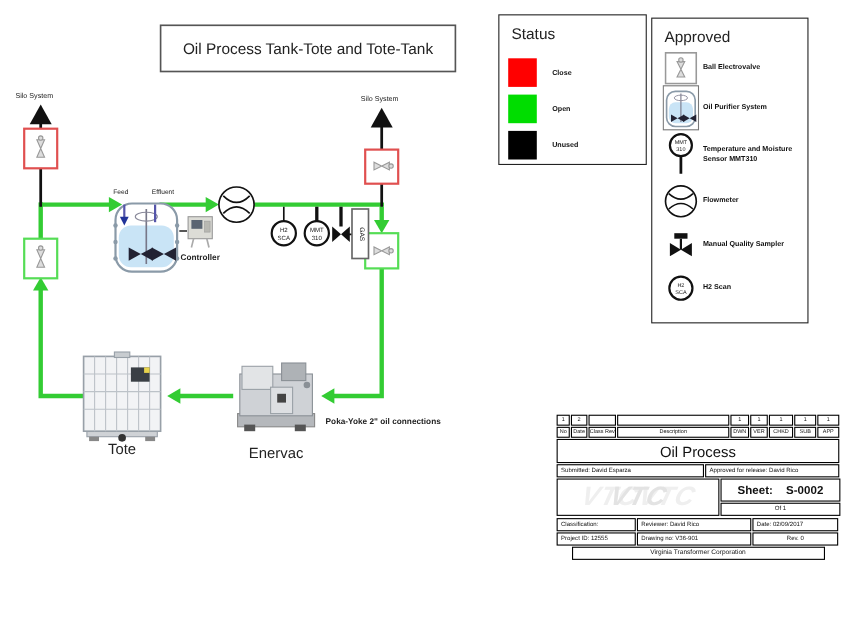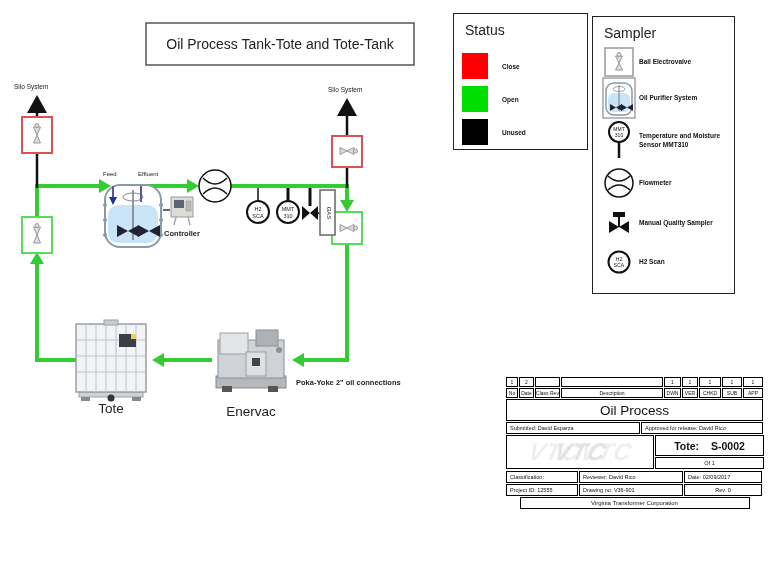--- a/index.html
+++ b/index.html
@@ -215,21 +215,21 @@
   <div class="panel-title">Status</div>
   <div class="status-swatch" style="top: 39px; background: rgb(255, 0, 0);"></div>
   <div class="status-label" style="top:49px">Close</div>
   <div class="status-swatch" style="top: 72px; background: rgb(0, 221, 0);"></div>
   <div class="status-label" style="top:82px">Open</div>
   <div class="status-swatch" style="top: 105px; background: rgb(0, 0, 0);"></div>
   <div class="status-label" style="top:115px">Unused</div>
 </div>
 
 <div class="panel" style="left:592px;top:16px;width:141px;height:276px;">
-  <div class="panel-title">Sampler</div>
+  <div class="panel-title">Approved</div>
 
   <div class="sym-item" style="top:30px">
     <span class="sym-icon">
       <svg width="30" height="30" viewBox="0 0 30 30">
         <rect x="1" y="1" width="28" height="28" fill="#fff" stroke="#999" stroke-width="1.5"></rect>
         <g transform="translate(15,16)" stroke="#999" fill="#ddd" stroke-width="1">
           <polygon points="-3.5,-7 3.5,-7 -3.5,7 3.5,7" fill-rule="evenodd"></polygon>
             <circle cx="0" cy="-8.5" r="2"></circle>
         </g>
       </svg>
@@ -336,21 +336,21 @@
     <div class="tb-cell left" style="width:134px;height:12px">Submitted: David Esparza</div>
     <div class="tb-cell left" style="width:122px;height:12px">Approved for release: David Rico</div>
   </div>
 
   <div class="tb-row">
     <div class="tb-cell logo-cell" style="width:148px;height:34px">
       <span class="logo-text">VTC</span>
     </div>
     <div class="tb-col" style="width:109px">
       <div class="tb-cell sheet-cell" style="height:21px">
-        <span>Tote:</span>
+        <span>Sheet:</span>
         <span>S-0002</span>
       </div>
       <div class="tb-cell" style="height:12px">Of 1</div>
     </div>
   </div>
 
   <div class="tb-row">
     <div class="tb-cell left" style="width:72px;height:12px">Classification:</div>
     <div class="tb-cell left" style="width:104px;height:12px">Reviewer: David Rico</div>
     <div class="tb-cell left" style="width:78px;height:12px">Date: 02/09/2017</div>

